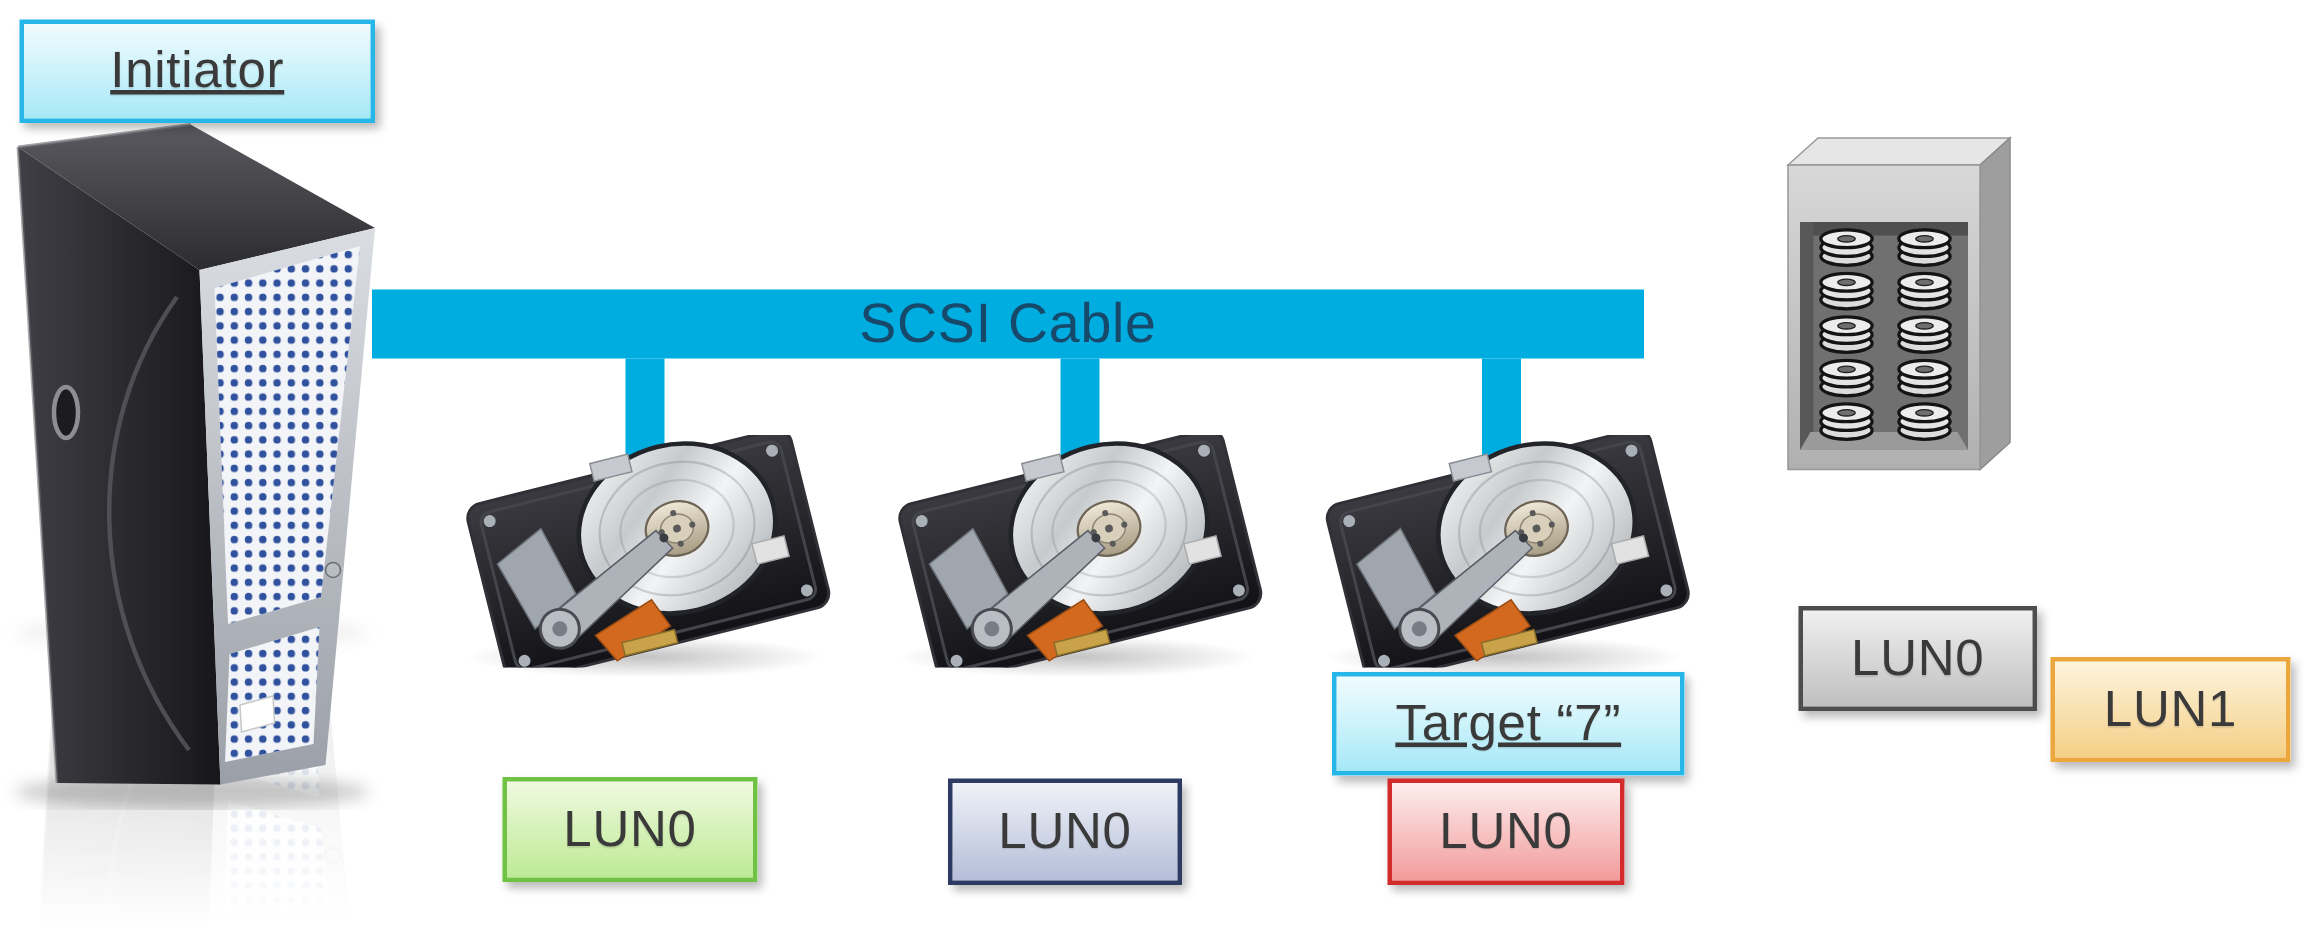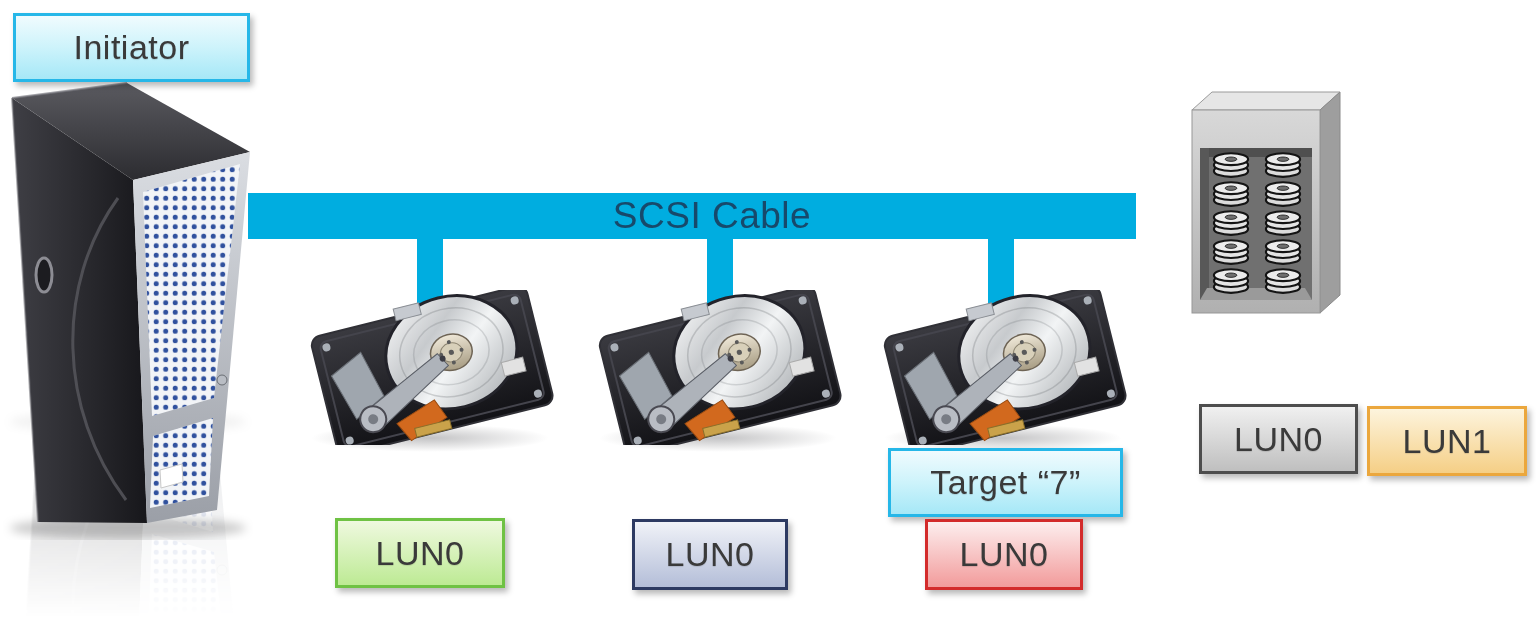--- a/index.html
+++ b/index.html
@@ -4,35 +4,35 @@
 <style>
   html,body{margin:0;padding:0;background:#ffffff;}
   .stage{position:relative;width:1536px;height:621px;background:#ffffff;overflow:hidden;
          font-family:"Liberation Sans", sans-serif;color:#3a3a3a;}
 
   
   .tlabel{position:absolute;display:flex;align-items:center;justify-content:center;
           box-sizing:border-box;border:3px solid #26b7e8;
           background:linear-gradient(180deg,#f0fbfe 0%,#cdf3fb 50%,#a6e8f7 100%);
           box-shadow:3px 4px 6px rgba(0,0,0,.28);
-          font-size:34px;letter-spacing:.5px;text-shadow:0 1px 1px rgba(0,0,0,.12);}
+          font-size:34px;letter-spacing:.5px;text-shadow:0 1px 1px rgba(0,0,0,.12);text-decoration:underline;}
 
   
   .lun{position:absolute;display:flex;align-items:center;justify-content:center;
        box-sizing:border-box;font-size:34px;letter-spacing:.5px;
        box-shadow:3px 4px 6px rgba(0,0,0,.28);text-shadow:0 1px 1px rgba(0,0,0,.12);}
   .lun.green {background:linear-gradient(180deg,#eff9df,#bdea94);border:3px solid #6fc244;}
   .lun.navy  {background:linear-gradient(180deg,#f0f2f8,#b4bed8);border:3px solid #2d3a62;}
   .lun.red   {background:linear-gradient(180deg,#fdeeee,#f29b9b);border:3px solid #d32b2b;}
   .lun.gray  {background:linear-gradient(180deg,#f0f0f0,#bfbfbf);border:3px solid #4d4d4d;}
-  .lun.orange{background:linear-gradient(180deg,#fdf4dd,#f5cf86);border:3px solid #eba73d;}
+  .lun.orange{background:linear-gradient(180deg,#fdf4dd,#f5cf86);border:3px solid #eba73d;margin-top:32px;}
 
   
   .cable{position:absolute;left:248px;top:193px;width:848px;height:46px;background:#00ade0;
-         display:flex;align-items:center;justify-content:center;padding-left:40px;}
+         display:flex;align-items:center;justify-content:center;}
   .cable-text{font-size:37px;color:#17496b;letter-spacing:.5px;}
   .drop{position:absolute;top:239px;width:26px;height:70px;background:#00ade0;}
 
   
   .server-wrap{position:absolute;left:0;top:80px;width:260px;height:460px;
                -webkit-box-reflect:below -130px linear-gradient(to bottom, rgba(0,0,0,0) 55%, rgba(0,0,0,.28) 100%);}
   .disk{position:absolute;width:250px;height:155px;}
   .disk-shadow{position:absolute;width:240px;height:28px;top:424px;
                background:radial-gradient(ellipse at center, rgba(40,40,45,.28) 0%, rgba(40,40,45,0) 70%);}
   .array-wrap{position:absolute;left:1185px;top:86px;width:165px;height:235px;}

